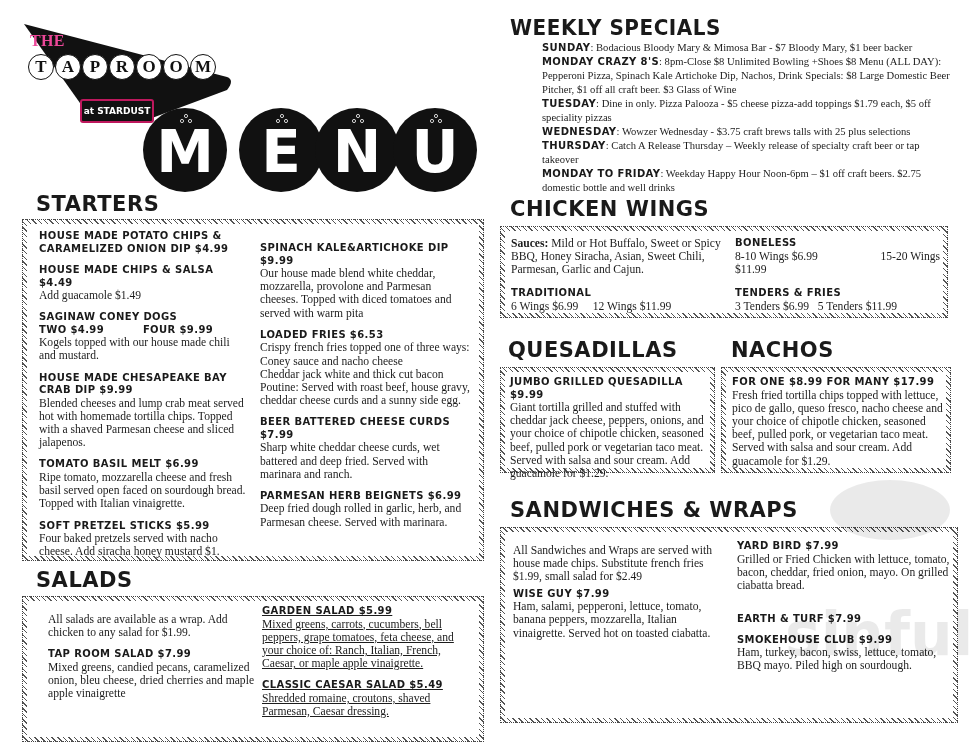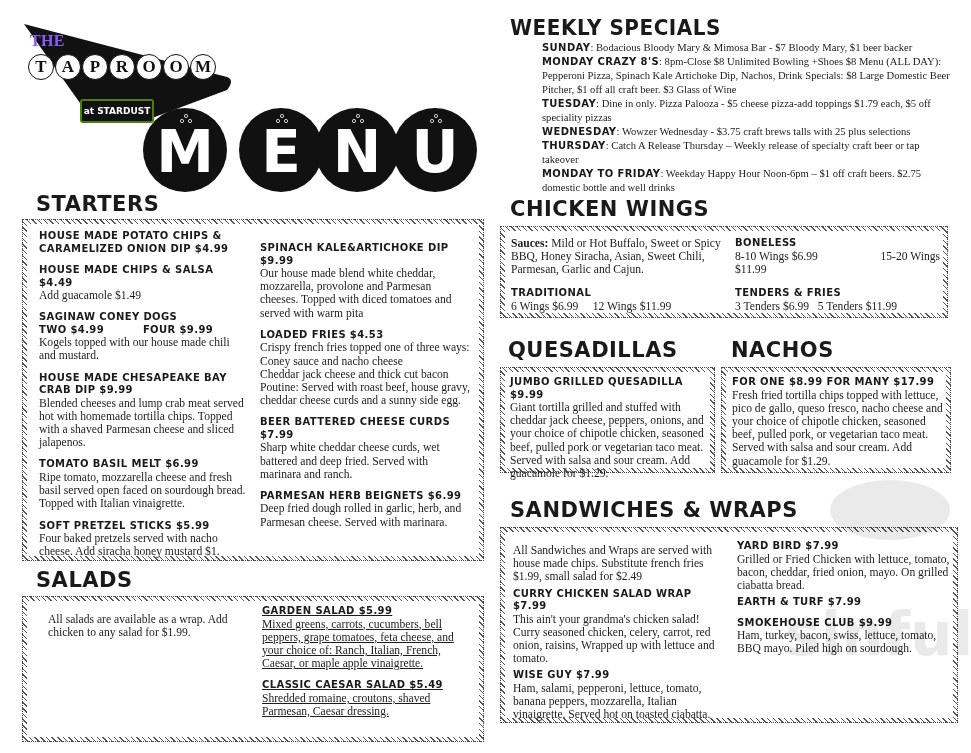--- a/index.html
+++ b/index.html
@@ -28,31 +28,31 @@
   .watermark { position:absolute; left:780px; top:470px; width:190px; height:200px; opacity:0.08;
                pointer-events:none; }
 </style>
 </head>
 <body>
 
 <div>
   <svg class="logo-shape" viewBox="0 0 215 98">
     <path d="M2 2 L205 55 Q213 58 205 68 L130 96 L70 98 Z" fill="#111"></path>
   </svg>
-  <div class="abs sans-h" style="left:30px;top:32px;font-size:16px;color:#8b5cf6;font-family:'Liberation Serif',serif;font-weight:bold;">THE</div>
+  <div class="abs sans-h" style="left:30px;top:32px;font-size:16px;color:#ec4899;font-family:'Liberation Serif',serif;font-weight:bold;">THE</div>
   <div class="abs" style="left:28px;top:54px;display:flex;gap:1px;">
     <span class="lt">T</span>
     <span class="lt">A</span>
     <span class="lt">P</span>
     <span class="lt">R</span>
     <span class="lt">O</span>
     <span class="lt">O</span>
     <span class="lt">M</span>
   </div>
-  <div class="abs" style="left:80px;top:99px;width:70px;height:20px;background:#111;border:2px solid #4d7c0f;border-radius:3px;color:#fff;font-family:'DejaVu Sans',sans-serif;font-size:9px;font-weight:bold;text-align:center;line-height:20px;">at STARDUST</div>
+  <div class="abs" style="left:80px;top:99px;width:70px;height:20px;background:#111;border:2px solid #be185d;border-radius:3px;color:#fff;font-family:'DejaVu Sans',sans-serif;font-size:9px;font-weight:bold;text-align:center;line-height:20px;">at STARDUST</div>
 </div>
 <style>
   .lt { display:inline-block; width:24px; height:24px; border-radius:50%; background:#fff; border:1.5px solid #111;
         color:#111; font-family:"Liberation Serif", serif; font-weight:bold; font-size:17px; text-align:center; line-height:24px; }
 </style>
 
 <div>
   <div class="menu-circle" style="left:143px;top:108px;">
     <svg class="menu-dots" viewBox="0 0 14 10">
         <circle cx="7" cy="2" r="1.6" fill="none" stroke="#fff" stroke-width="0.8"></circle>
@@ -126,41 +126,45 @@
       <div class="item-title">SOFT PRETZEL STICKS $5.99</div>
       <div class="desc">Four baked pretzels served with nacho cheese. Add siracha honey mustard $1.</div>
     </div>
   </div>
   <div class="abs" style="left:233px;top:18px;width:212px;">
     <div class="item">
       <div class="item-title">SPINACH KALE&amp;ARTICHOKE DIP $9.99</div>
       <div class="desc">Our house made blend white cheddar, mozzarella, provolone and Parmesan cheeses. Topped with diced tomatoes and served with warm pita</div>
     </div>
     <div class="item">
-      <div class="item-title">LOADED FRIES $4.53</div>
+      <div class="item-title">LOADED FRIES $6.53</div>
       <div class="desc">Crispy french fries topped one of three ways:</div>
       <div class="desc">Coney sauce and nacho cheese</div>
-      <div class="desc">Cheddar jack cheese and thick cut bacon</div>
+      <div class="desc">Cheddar jack white and thick cut bacon</div>
       <div class="desc">Poutine: Served with roast beef, house gravy, cheddar cheese curds and a sunny side egg.</div>
     </div>
     <div class="item">
       <div class="item-title">BEER BATTERED CHEESE CURDS $7.99</div>
       <div class="desc">Sharp white cheddar cheese curds, wet battered and deep fried. Served with marinara and ranch.</div>
     </div>
     <div class="item">
       <div class="item-title">PARMESAN HERB BEIGNETS $6.99</div>
       <div class="desc">Deep fried dough rolled in garlic, herb, and Parmesan cheese. Served with marinara.</div>
     </div>
   </div>
 </div>
 
 <div class="abs section-title" style="left:36px;top:568px;">SALADS</div>
 <div class="box" style="left:22px;top:596px;width:462px;height:146px;">
   <div class="abs" style="left:12px;top:12px;width:215px;margin-left:9px;">
     <div class="item desc">All salads are available as a wrap. Add chicken to any salad for $1.99.</div>
+    <div class="item">
+      <div class="item-title">TAP ROOM SALAD $7.99</div>
+      <div class="desc">Mixed greens, candied pecans, caramelized onion, bleu cheese, dried cherries and maple apple vinaigrette</div>
+    </div>
   </div>
   <div class="abs" style="left:235px;top:4px;width:215px;text-decoration:underline;">
     <div class="item">
       <div class="item-title">GARDEN SALAD  $5.99</div>
       <div class="desc">Mixed greens, carrots, cucumbers, bell peppers, grape tomatoes, feta cheese, and your choice of: Ranch, Italian, French, Caesar, or maple apple vinaigrette.</div>
     </div>
     <div class="item">
       <div class="item-title">CLASSIC CAESAR SALAD  $5.49</div>
       <div class="desc">Shredded romaine, croutons, shaved Parmesan, Caesar dressing.</div>
     </div>
@@ -203,31 +207,27 @@
   <div class="abs" style="left:6px;top:4px;width:218px;">
     <div class="item-title">FOR ONE $8.99 FOR MANY $17.99</div>
     <div class="desc">Fresh fried tortilla chips topped with lettuce, pico de gallo, queso fresco, nacho cheese and your choice of chipotle chicken, seasoned beef, pulled pork, or vegetarian taco meat. Served with salsa and sour cream. Add guacamole for $1.29.</div>
   </div>
 </div>
 
 <div class="abs section-title" style="left:510px;top:498px;">SANDWICHES &amp; WRAPS</div>
 <div class="box" style="left:500px;top:527px;width:458px;height:196px;">
   <div class="abs" style="left:8px;top:12px;width:215px;">
     <div class="desc" style="margin-bottom:4px;">All Sandwiches and Wraps are served with house made chips. Substitute french fries $1.99, small salad for $2.49</div>
-    <div style="margin-bottom:4px;">
-      <div class="item-title">CURRY CHICKEN SALAD WRAP  $7.99</div>
-      <div class="desc">This ain't your grandma's chicken salad! Curry seasoned chicken, celery, carrot, red onion, raisins, Wrapped up with lettuce and tomato.</div>
-    </div>
     <div>
       <div class="item-title">WISE GUY  $7.99</div>
       <div class="desc">Ham, salami, pepperoni, lettuce, tomato, banana peppers, mozzarella, Italian vinaigrette. Served hot on toasted ciabatta.</div>
     </div>
   </div>
   <div class="abs" style="left:232px;top:8px;width:215px;">
-    <div style="margin-bottom:4px;">
+    <div style="margin-bottom:21px;">
       <div class="item-title">YARD BIRD $7.99</div>
       <div class="desc">Grilled or Fried Chicken with lettuce, tomato, bacon, cheddar, fried onion, mayo. On grilled ciabatta bread.</div>
     </div>
     <div style="margin-bottom:8px;">
       <div class="item-title">EARTH &amp; TURF $7.99</div>
     </div>
     <div>
       <div class="item-title">SMOKEHOUSE CLUB $9.99</div>
       <div class="desc">Ham, turkey, bacon, swiss, lettuce, tomato, BBQ mayo. Piled high on sourdough.</div>
     </div>

